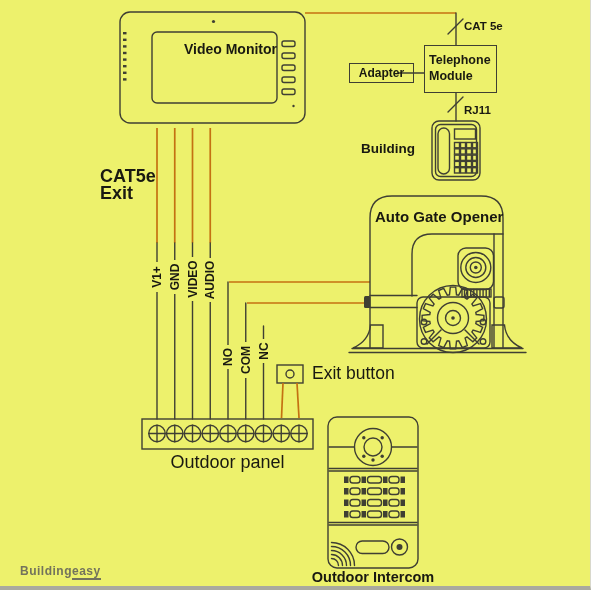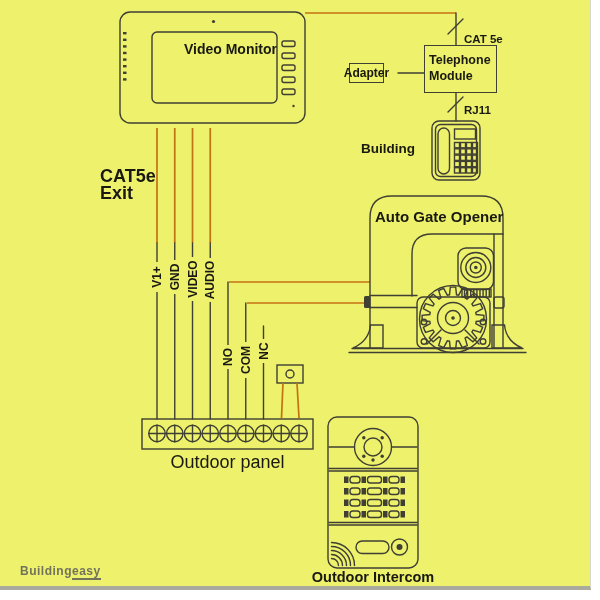--- a/index.html
+++ b/index.html
@@ -257,45 +257,46 @@
           <path d="M 331.5 554.5 A 11 11 0 0 1 342.5 565.5" class="ln" stroke-width="1.2"></path>
           <path d="M 331.5 550.5 A 15 15 0 0 1 346.5 565.5" class="ln" stroke-width="1.2"></path>
           <path d="M 331.5 546.5 A 19 19 0 0 1 350.5 565.5" class="ln" stroke-width="1.2"></path>
           <path d="M 331.5 542.5 A 23 23 0 0 1 354.5 565.5" class="ln" stroke-width="1.2"></path>
         </g>
     </g>
   </svg>
 
   <div class="lbl" style="left:152px;top:41px;width:125px;text-align:center;font-size:14px;padding-left:16px;">Video Monitor</div>
 
-  <div class="lbl" style="left:464px;top:20px;font-size:11.5px;margin-top:13px;">CAT 5e</div>
+  <div class="lbl" style="left:464px;top:20px;font-size:11.5px;">CAT 5e</div>
 
   <div class="box" style="left:424px;top:45px;width:73px;height:48px;font-size:12.5px;line-height:1.25;padding:16px 4px;text-align:left;">Telephone Module</div>
 
-  <div class="box" style="left:349px;top:63px;width:35px;height:20px;font-size:12px;">Adapter</div>
+  <div class="box" style="left:349px;top:63px;width:65px;height:20px;font-size:12px;">Adapter</div>
 
   <div class="lbl" style="left:464px;top:104px;font-size:11.5px;">RJ11</div>
 
   <div class="lbl" style="left:361px;top:141px;width:62px;font-size:13.5px;">Building</div>
 
   <div class="lbl" style="left:100px;top:168px;font-size:18px;line-height:17px;">
     <div>CAT5e</div>
     <div>Exit</div>
   </div>
 
   <div class="lbl" style="left:375px;top:208px;width:124px;text-align:center;font-size:15px;">Auto Gate Opener</div>
 
   <div class="rlabel" style="left:142px;top:270px;width:30px;">V1+</div>
   <div class="rlabel" style="left:157.75px;top:270px;width:34px;">GND</div>
   <div class="rlabel" style="left:170.5px;top:272px;width:44px;">VIDEO</div>
   <div class="rlabel" style="left:188.25px;top:273px;width:44px;">AUDIO</div>
   <div class="rlabel" style="left:216px;top:350px;width:24px;">NO</div>
   <div class="rlabel" style="left:227.75px;top:353px;width:36px;">COM</div>
   <div class="rlabel" style="left:251.5px;top:344px;width:24px;">NC</div>
 
+  <div class="lbl plain" style="left:312px;top:363px;font-size:17.5px;">Exit button</div>
 
   <div class="lbl plain" style="left:142px;top:452px;width:171px;text-align:center;font-size:18px;">Outdoor panel</div>
 
   <div class="lbl" style="left:308px;top:569px;width:130px;text-align:center;font-size:14.5px;">Outdoor Intercom</div>
 
   <div class="wm">
     <span>Building</span><span class="u">easy</span>
   </div>
 </div>
 

